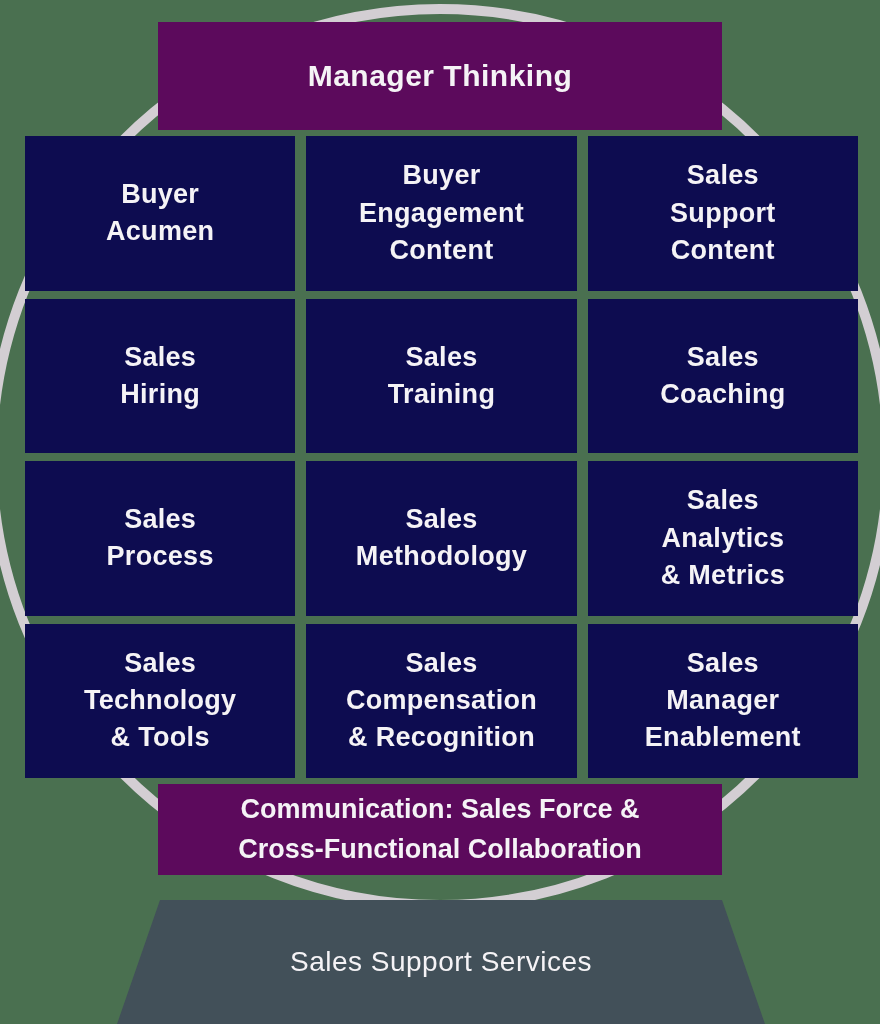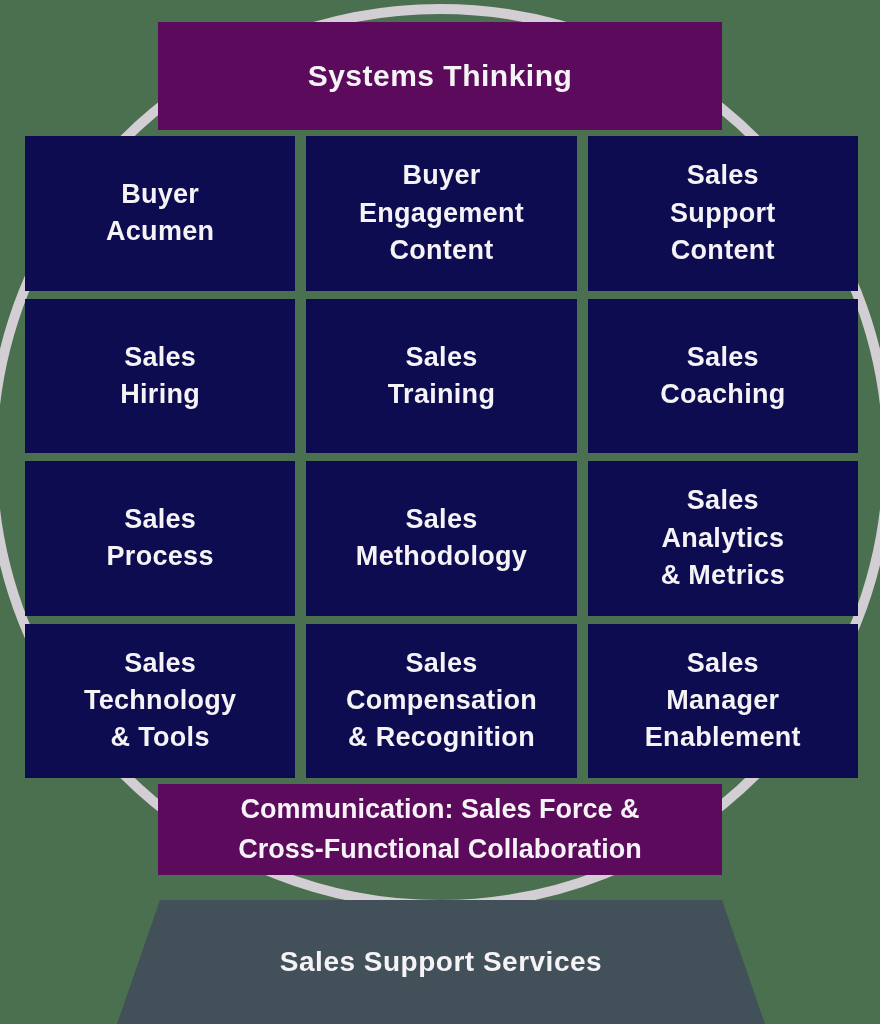--- a/index.html
+++ b/index.html
@@ -82,34 +82,34 @@
     width: 648px;
     height: 124px;
     background: #425059;
     clip-path: polygon(43px 0, 605px 0, 100% 100%, 0 100%);
     color: #F5F3F6;
     display: flex;
     align-items: center;
     justify-content: center;
     text-align: right;
     font-size: 28px;
-    font-weight: 700;
+    font-weight: 400;
     letter-spacing: 0.5px;
   }
 </style>
 </head>
 <body>
 
 <div id="stage">
 
   <svg id="circle-svg" width="880" height="1024" viewBox="0 0 880 1024">
     <circle cx="440" cy="457" r="448" fill="none" stroke="#D3CED3" stroke-width="10"></circle>
   </svg>
 
-  <div id="top-bar" class="bar">Systems Thinking</div>
+  <div id="top-bar" class="bar">Manager Thinking</div>
 
   <div id="grid">
     <div class="cell">Buyer
 Acumen</div>
     <div class="cell">Buyer
 Engagement
 Content</div>
     <div class="cell">Sales
 Support
 Content</div>

